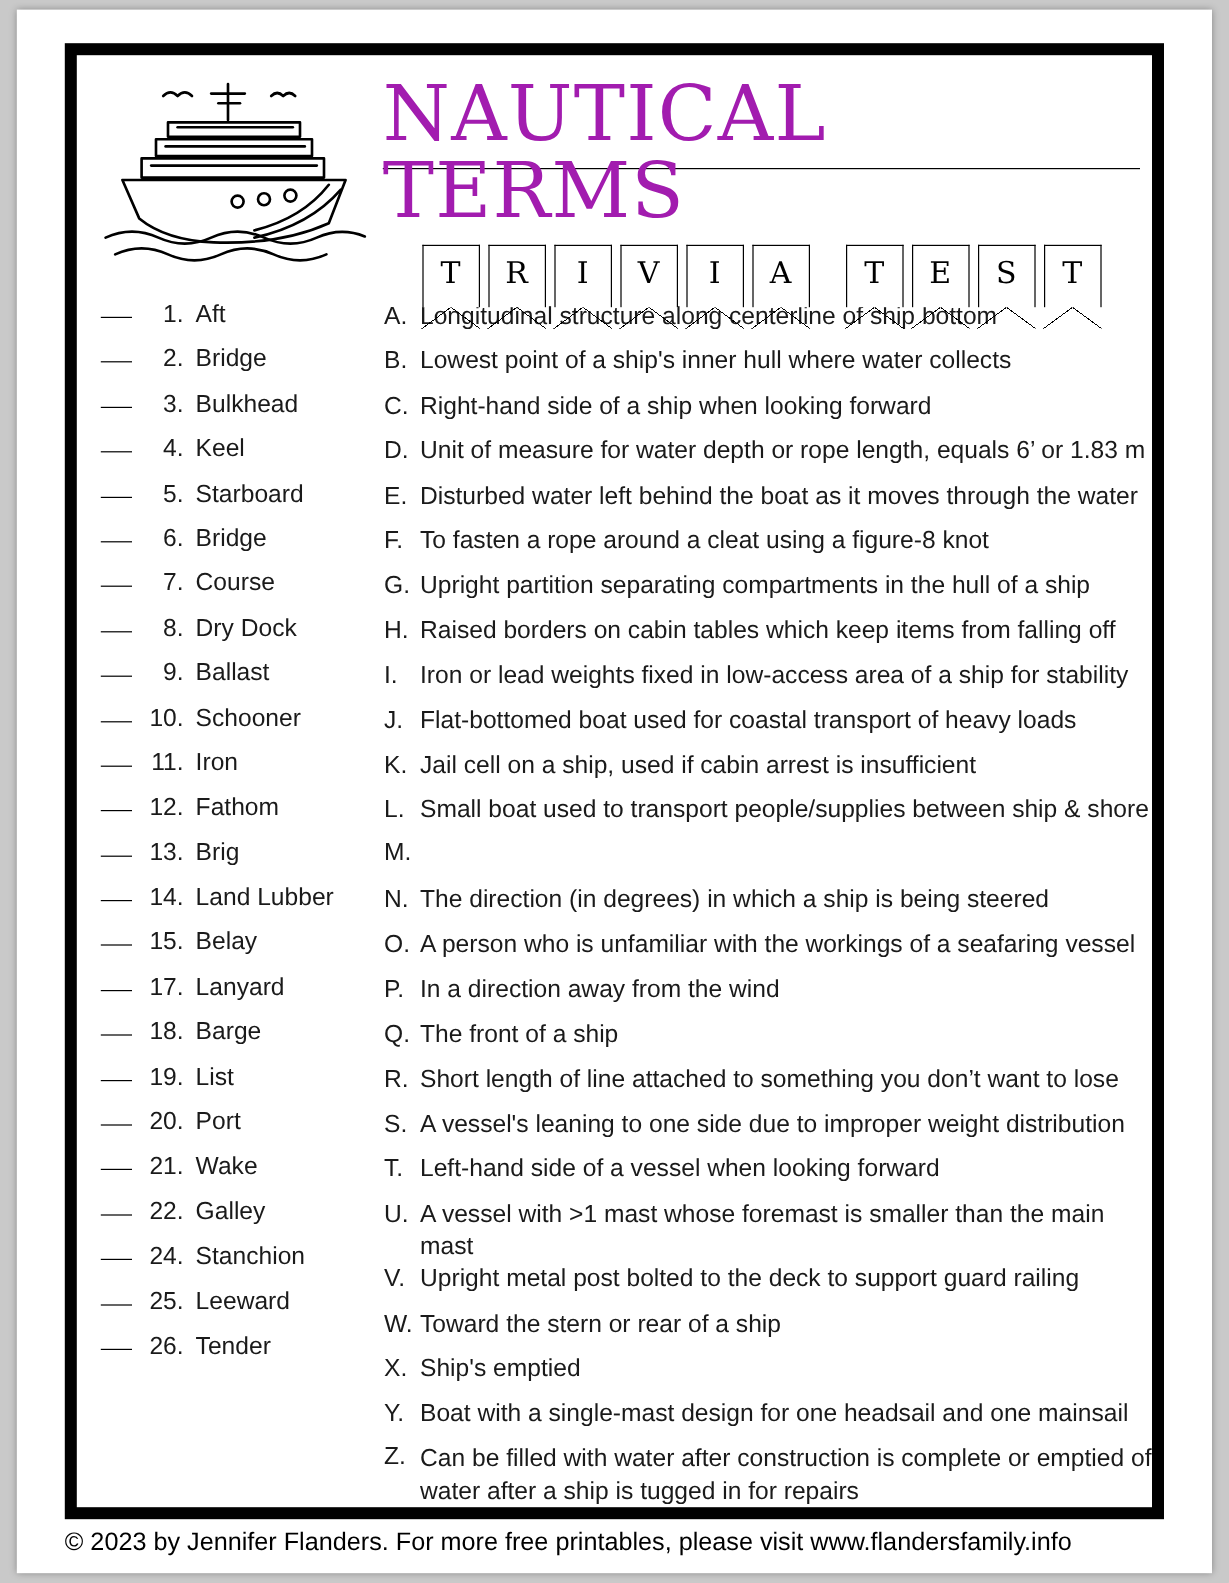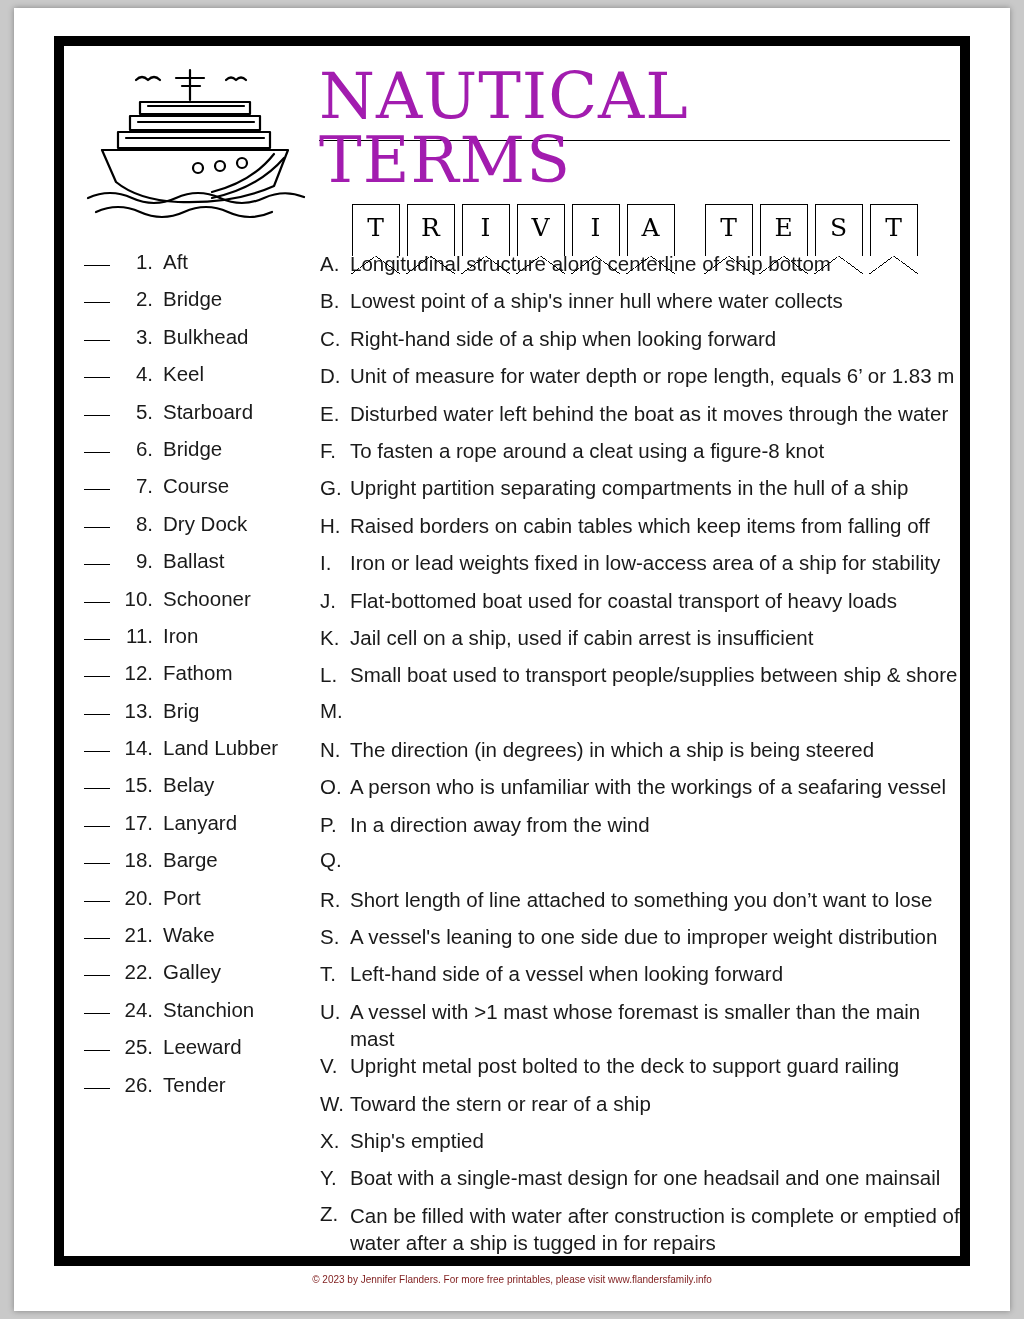--- a/index.html
+++ b/index.html
@@ -183,23 +183,23 @@
     min-height: 64px;
     align-items: flex-start;
   }
 
   
   .footer {
     position: absolute;
     left: 40px;
     right: 40px;
     top: 1266px;
-    text-align: center;
-    font-size: 10px;
-    color: #7f1d1d;
+    text-align: left;
+    font-size: 21px;
+    color: #000000;
   }
 
   
   .ship svg { display: block; }
 </style>
 </head>
 <body>
 
 <div id="page">
   <div class="sheet">
@@ -364,20 +364,25 @@
               <span class="term-num">17.</span>
               <span class="term-name">Lanyard</span>
             </div>
           <div class="term-row">
               <span class="blank"></span>
               <span class="term-num">18.</span>
               <span class="term-name">Barge</span>
             </div>
           <div class="term-row">
               <span class="blank"></span>
+              <span class="term-num">19.</span>
+              <span class="term-name">List</span>
+            </div>
+          <div class="term-row">
+              <span class="blank"></span>
               <span class="term-num">20.</span>
               <span class="term-name">Port</span>
             </div>
           <div class="term-row">
               <span class="blank"></span>
               <span class="term-num">21.</span>
               <span class="term-name">Wake</span>
             </div>
           <div class="term-row">
               <span class="blank"></span>
@@ -460,20 +465,21 @@
           <div class="def-row">
               <span class="def-letter">O.</span>
               <span class="def-text">A person who is unfamiliar with the workings of a seafaring vessel</span>
             </div>
           <div class="def-row">
               <span class="def-letter">P.</span>
               <span class="def-text">In a direction away from the wind</span>
             </div>
           <div class="def-row">
               <span class="def-letter">Q.</span>
+              <span class="def-text">The front of a ship</span>
             </div>
           <div class="def-row">
               <span class="def-letter">R.</span>
               <span class="def-text">Short length of line attached to something you don’t want to lose</span>
             </div>
           <div class="def-row">
               <span class="def-letter">S.</span>
               <span class="def-text">A vessel's leaning to one side due to improper weight distribution</span>
             </div>
           <div class="def-row">

